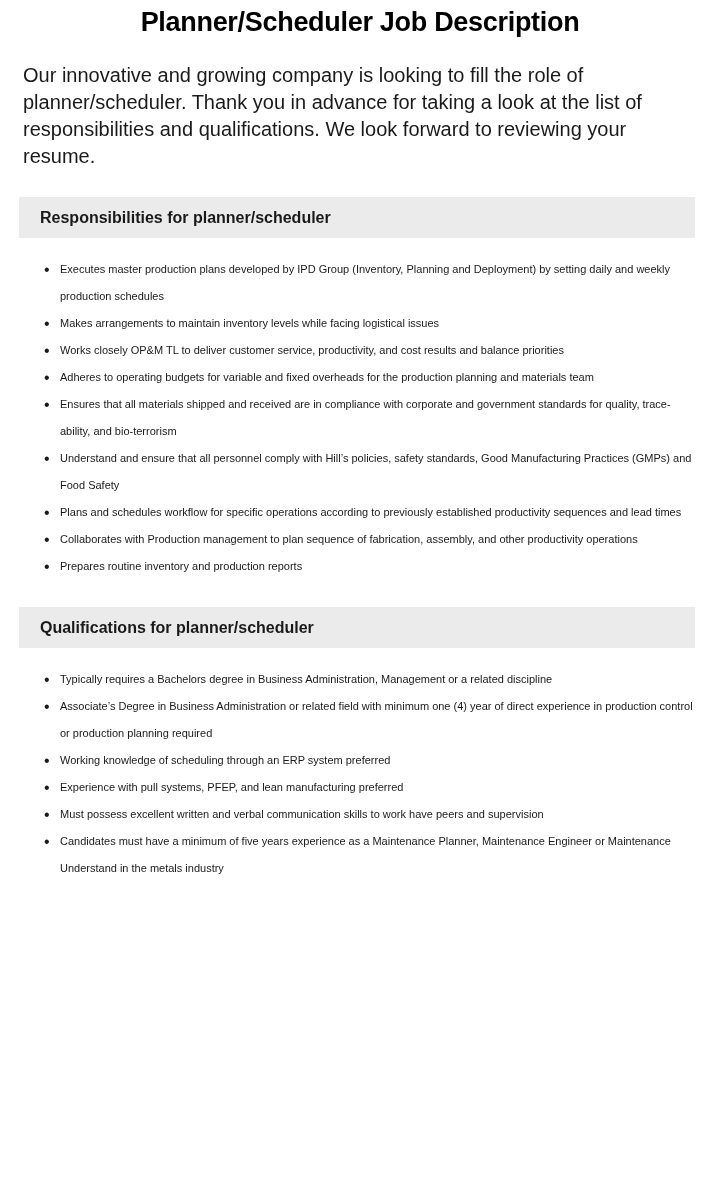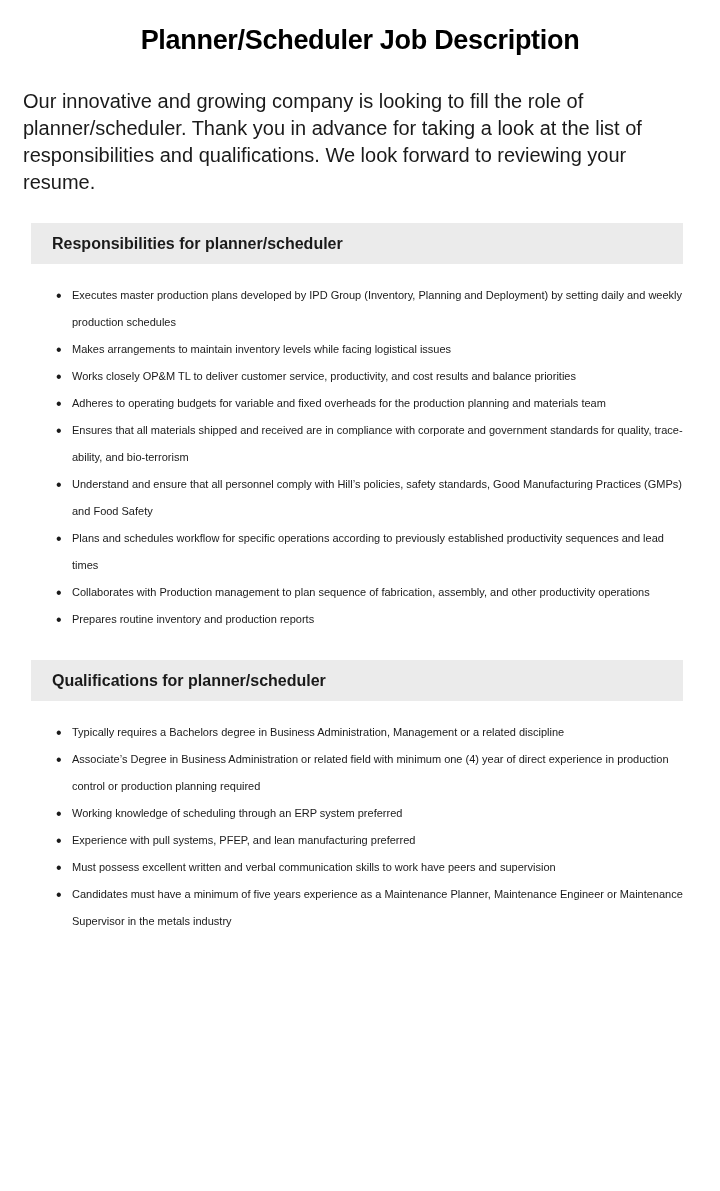--- a/index.html
+++ b/index.html
@@ -20,34 +20,34 @@
     box-sizing: border-box;
     padding: 0;
     background: #ffffff;
   }
   .doc-title {
     font-size: 27px;
     font-weight: bold;
     text-align: center;
     color: #000000;
     letter-spacing: -0.3px;
-    margin: 8px;
-    padding: 14px 20px 0 20px;
+    margin: 0;
+    padding: 4px 20px 0 20px;
     line-height: 36px;
   }
   .intro {
     margin: 0;
     padding: 22px 24px 0 23px;
     font-size: 20px;
     line-height: 27px;
     color: #1a1a1a;
     max-width: 690px;
   }
   .section {
-    margin: 12px;
+    margin: 0;
     padding: 0;
   }
   .section-header {
     background: #ebebeb;
     margin: 27px 25px 0 19px;
     padding: 10px 0 10px 21px;
     font-size: 16px;
     font-weight: bold;
     color: #1a1a1a;
     line-height: 21px;
@@ -105,19 +105,19 @@
   </div>
 
   <div class="section">
     <div class="section-header">Qualifications for planner/scheduler</div>
     <ul class="bullets">
       <li>Typically requires a Bachelors degree in Business Administration, Management or a related discipline</li>
       <li>Associate’s Degree in Business Administration or related field with minimum one (4) year of direct experience in production control or production planning required</li>
       <li>Working knowledge of scheduling through an ERP system preferred</li>
       <li>Experience with pull systems, PFEP, and lean manufacturing preferred</li>
       <li>Must possess excellent written and verbal communication skills to work have peers and supervision</li>
-      <li>Candidates must have a minimum of five years experience as a Maintenance Planner, Maintenance Engineer or Maintenance Supervisor in the metals industry</li>
+      <li>Candidates must have a minimum of five years experience as a Maintenance Planner, Maintenance Engineer or Maintenance Understand in the metals industry</li>
     </ul>
   </div>
 
   <div class="spacer-bottom"></div>
 
 </div>
 
 </body></html>

